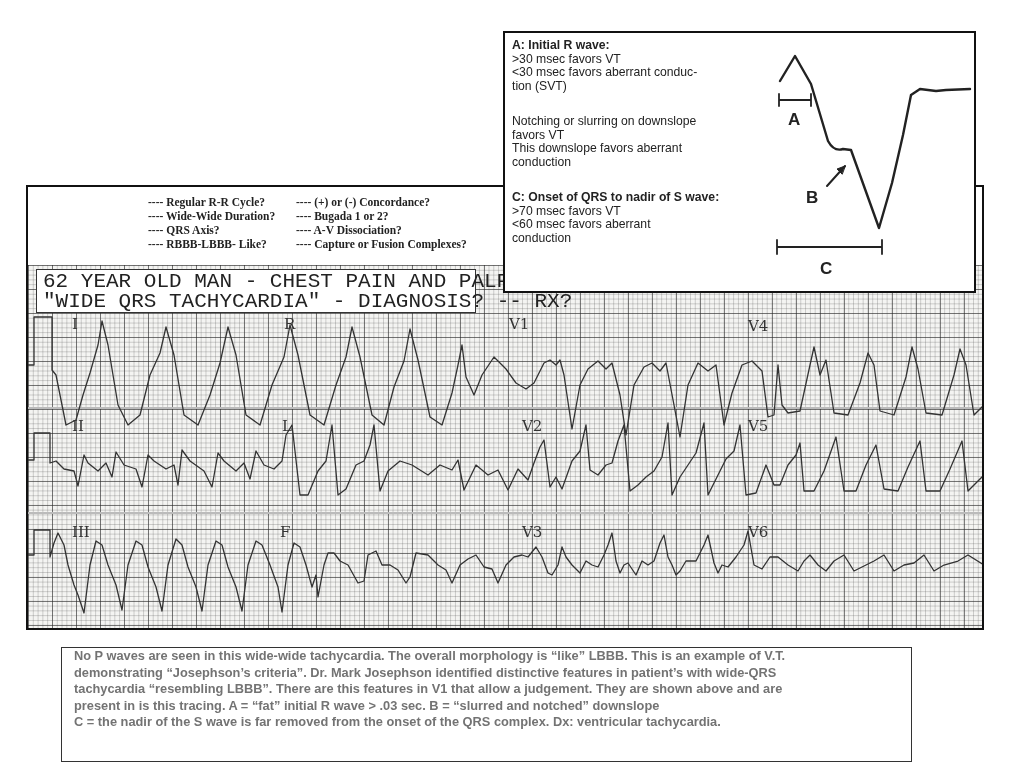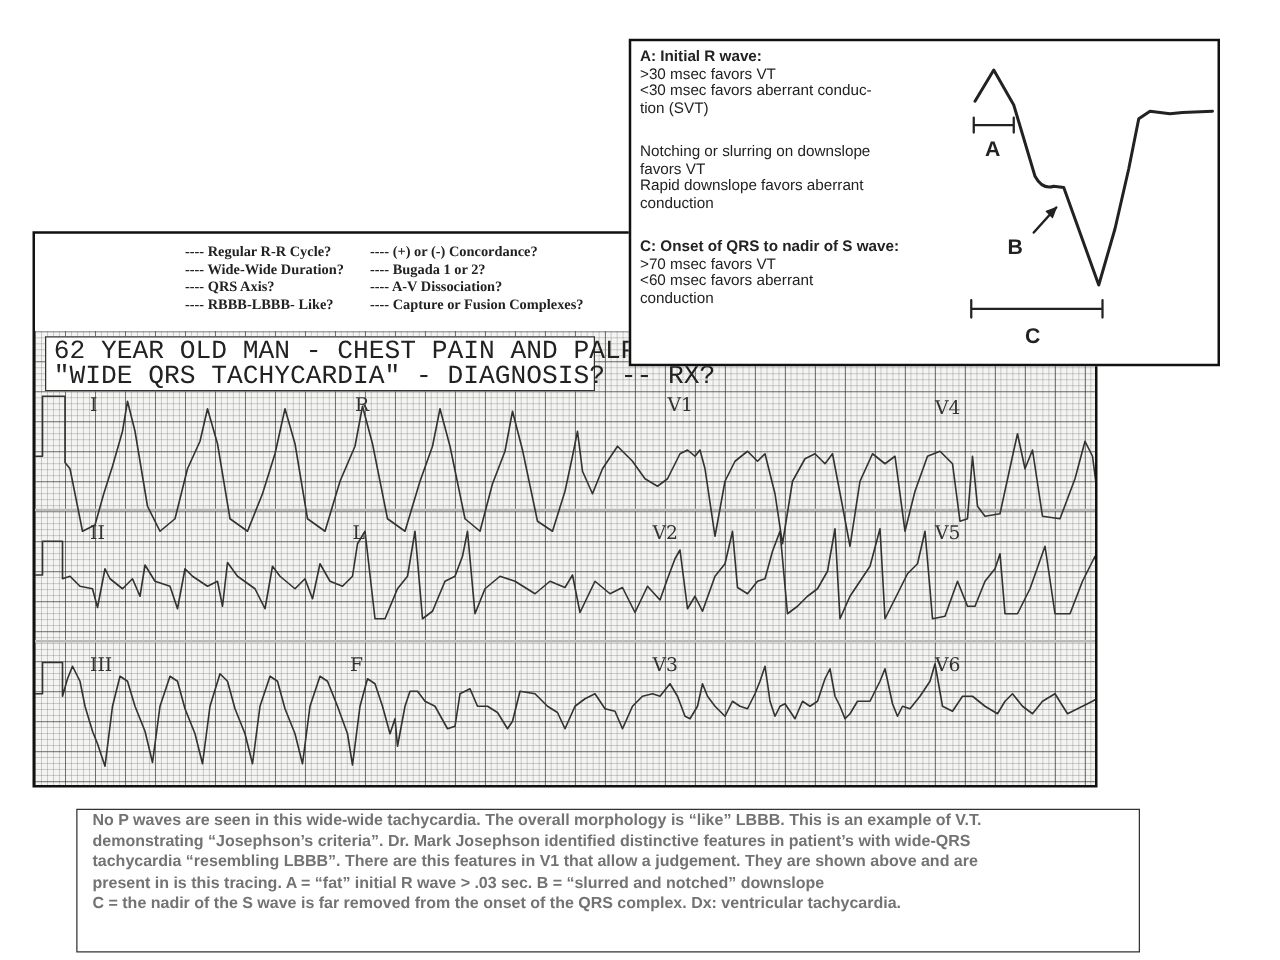--- a/index.html
+++ b/index.html
@@ -1,19 +1,19 @@
 <!DOCTYPE html>
 <html><head>
 <meta charset="utf-8">
 <style>
   html,body{margin:0;padding:0;background:#ffffff;}
   body{width:1024px;height:768px;position:relative;overflow:hidden;font-family:"Liberation Sans",sans-serif;color:#111;}
 
   
-  #ecg-panel{position:absolute;left:26px;top:185px;width:852px;height:445px;border:2px solid #111;box-sizing:border-box;background:#fff;overflow:hidden;}
+  #ecg-panel{position:absolute;left:26px;top:185px;width:958px;height:445px;border:2px solid #111;box-sizing:border-box;background:#fff;overflow:hidden;}
   #checklist{position:absolute;left:120px;top:8px;font-family:"Liberation Serif",serif;font-weight:bold;font-size:11.5px;line-height:14px;color:#222;}
   #checklist .col{position:absolute;top:0;white-space:nowrap;}
   #checklist .col.left{left:0;}
   #checklist .col.right{left:148px;}
 
   #strip{position:absolute;left:0;top:78px;width:956px;height:365px;
     background-color:#f4f4f2;
     background-image:
       linear-gradient(to right, rgba(40,40,40,.55) 1px, transparent 1px),
       linear-gradient(to bottom, rgba(40,40,40,.55) 1px, transparent 1px),
@@ -75,21 +75,21 @@
       </g>
     </svg>
 
     <div id="title-box">
       <div>62 YEAR OLD MAN - CHEST PAIN AND PALPITATIONS</div>
       <div>"WIDE QRS TACHYCARDIA" - DIAGNOSIS? -- RX?</div>
     </div>
 
     <div class="lead-label" style="left:44px;top:50px">I</div>
     <div class="lead-label" style="left:256px;top:50px">R</div>
-    <div class="lead-label" style="left:506px;top:50px">V1</div>
+    <div class="lead-label" style="left:481px;top:50px">V1</div>
     <div class="lead-label" style="left:720px;top:52px">V4</div>
 
     <div class="lead-label" style="left:44px;top:152px">II</div>
     <div class="lead-label" style="left:254px;top:152px">L</div>
     <div class="lead-label" style="left:494px;top:152px">V2</div>
     <div class="lead-label" style="left:720px;top:152px">V5</div>
 
     <div class="lead-label" style="left:44px;top:258px">III</div>
     <div class="lead-label" style="left:252px;top:258px">F</div>
     <div class="lead-label" style="left:494px;top:258px">V3</div>
@@ -101,21 +101,21 @@
   <div class="text">
     <div class="sec">
       <div class="hdr">A: Initial R wave:</div>
       <div>&gt;30 msec favors VT</div>
       <div>&lt;30 msec favors aberrant conduc-</div>
       <div>tion (SVT)</div>
     </div>
     <div class="sec" style="margin-top:22px">
       <div>Notching or slurring on downslope</div>
       <div>favors VT</div>
-      <div>Rapid downslope favors aberrant</div>
+      <div>This downslope favors aberrant</div>
       <div>conduction</div>
     </div>
     <div class="sec" style="margin-top:22px">
       <div class="hdr">C: Onset of QRS to nadir of S wave:</div>
       <div>&gt;70 msec favors VT</div>
       <div>&lt;60 msec favors aberrant</div>
       <div>conduction</div>
     </div>
   </div>
 

